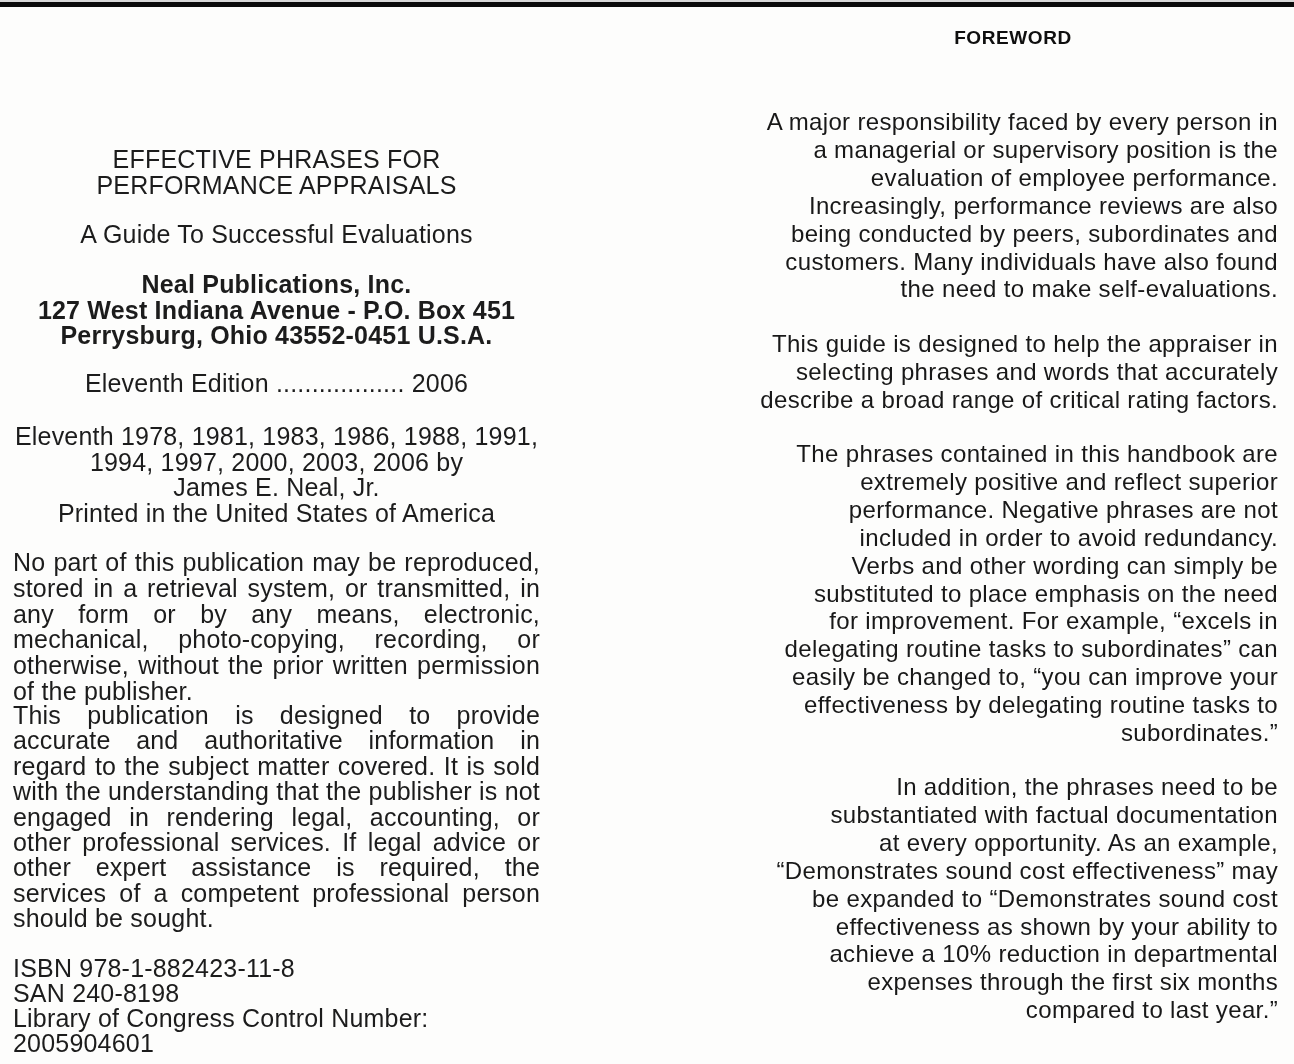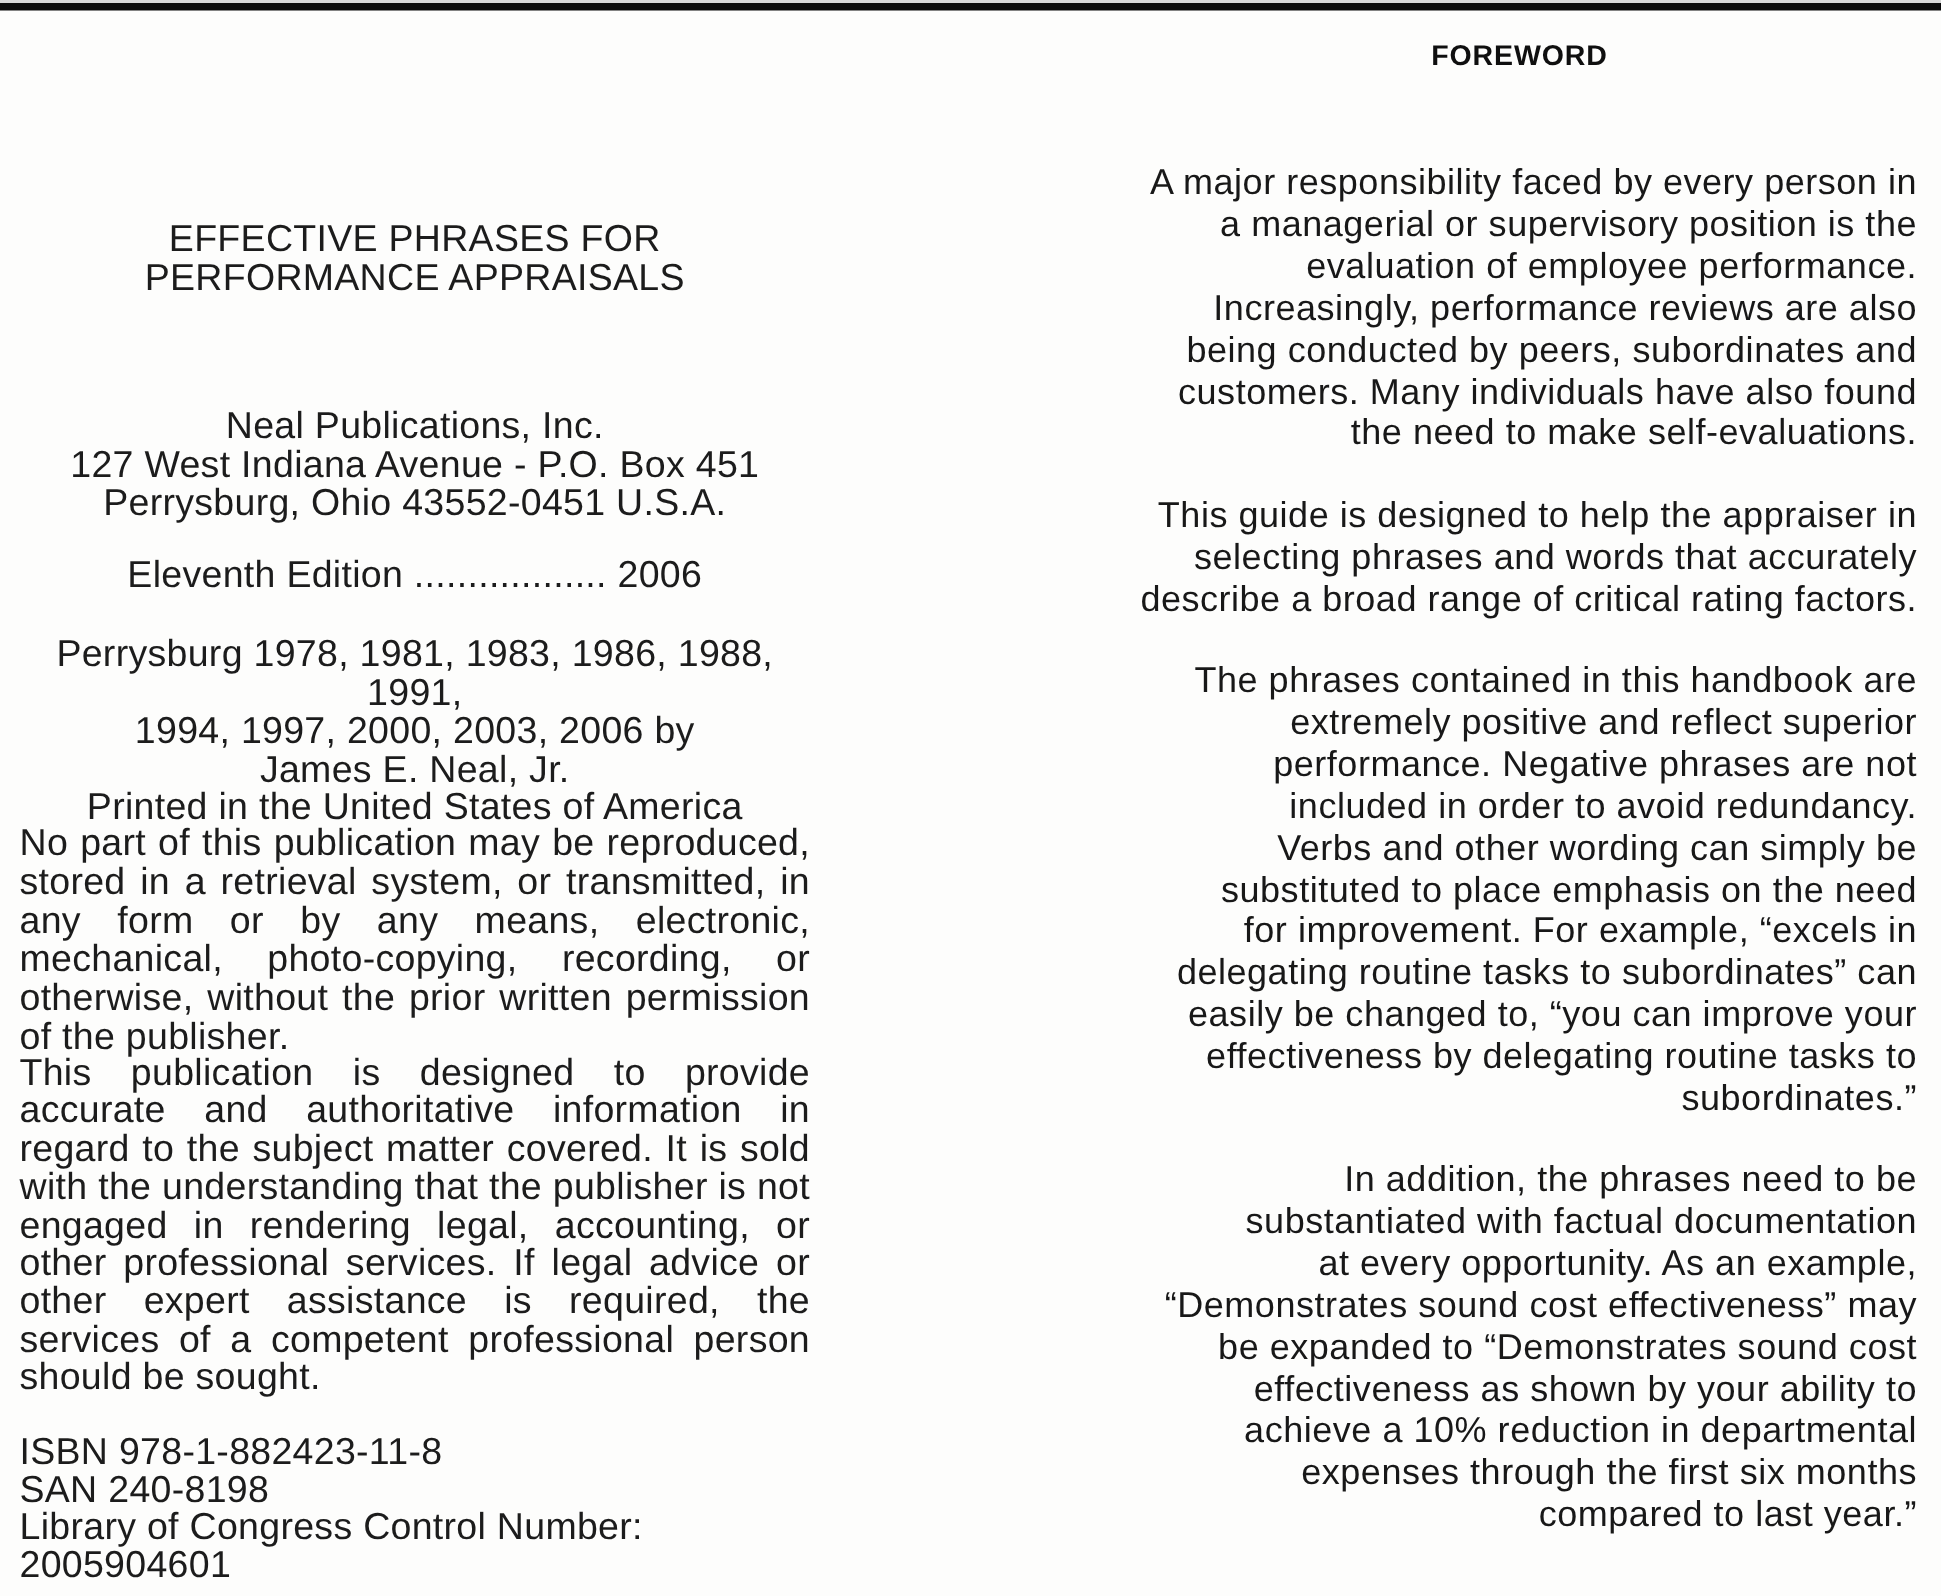--- a/index.html
+++ b/index.html
@@ -26,21 +26,21 @@
   .blk { position: absolute; left: 0; width: 100%; margin: 0; }
   .center { text-align: center; }
   .justify { text-align: justify; }
   .lh26  { line-height: 26px; }
   .lh255 { line-height: 25.5px; }
   .lh258 { line-height: 25.8px; }
   .lh254 { line-height: 25.4px; }
   .lh25  { line-height: 25px; }
   .title-block    { top: 146px; }
   .subtitle-block { top: 221px; }
-  .publisher-block{ top: 272px; }
+  .publisher-block{ top: 272px; font-weight: bold; }
   .edition-block  { top: 370px; }
   .copyright-block{ top: 424px; }
   .rights-para    { top: 550px; }
   .disclaimer-para{ top: 703px; }
   .ids-block      { top: 956px; }
   .foreword-heading {
     top: 22px; text-align: center;
     font-size: 19px; font-weight: bold;
     letter-spacing: 0.6px; line-height: 32px;
     color: #0f0f0f;
@@ -59,31 +59,32 @@
   <div class="scan-strip"></div>
   <div class="scan-bar"></div>
 
   <section class="page page-left">
 
     <div class="blk title-block center lh26">
       <div>EFFECTIVE PHRASES FOR</div>
       <div>PERFORMANCE APPRAISALS</div>
     </div>
 
+    <div class="blk subtitle-block center lh26">A Guide To Successful Evaluations</div>
 
     <div class="blk publisher-block center lh255">
       <div>Neal Publications, Inc.</div>
       <div>127 West Indiana Avenue - P.O. Box 451</div>
       <div>Perrysburg, Ohio 43552-0451 U.S.A.</div>
     </div>
 
     <div class="blk edition-block center lh26">Eleventh Edition .................. 2006</div>
 
     <div class="blk copyright-block center lh255">
-      <div>Perrysburg 1978, 1981, 1983, 1986, 1988, 1991,</div>
+      <div>Eleventh 1978, 1981, 1983, 1986, 1988, 1991,</div>
       <div>1994, 1997, 2000, 2003, 2006 by</div>
       <div>James E. Neal, Jr.</div>
       <div>Printed in the United States of America</div>
     </div>
 
     <p class="blk rights-para justify lh258">No part of this publication may be reproduced, stored in a retrieval system, or transmitted, in any form or by any means, electronic, mechanical, photo-copying, recording, or otherwise, without the prior written permission of the publisher.</p>
 
     <p class="blk disclaimer-para justify lh254">This publication is designed to provide accurate and authoritative information in regard to the subject matter covered. It is sold with the understanding that the publisher is not engaged in rendering legal, accounting, or other professional services. If legal advice or other expert assistance is required, the services of a competent professional person should be sought.</p>
 
     <div class="blk ids-block lh25">

